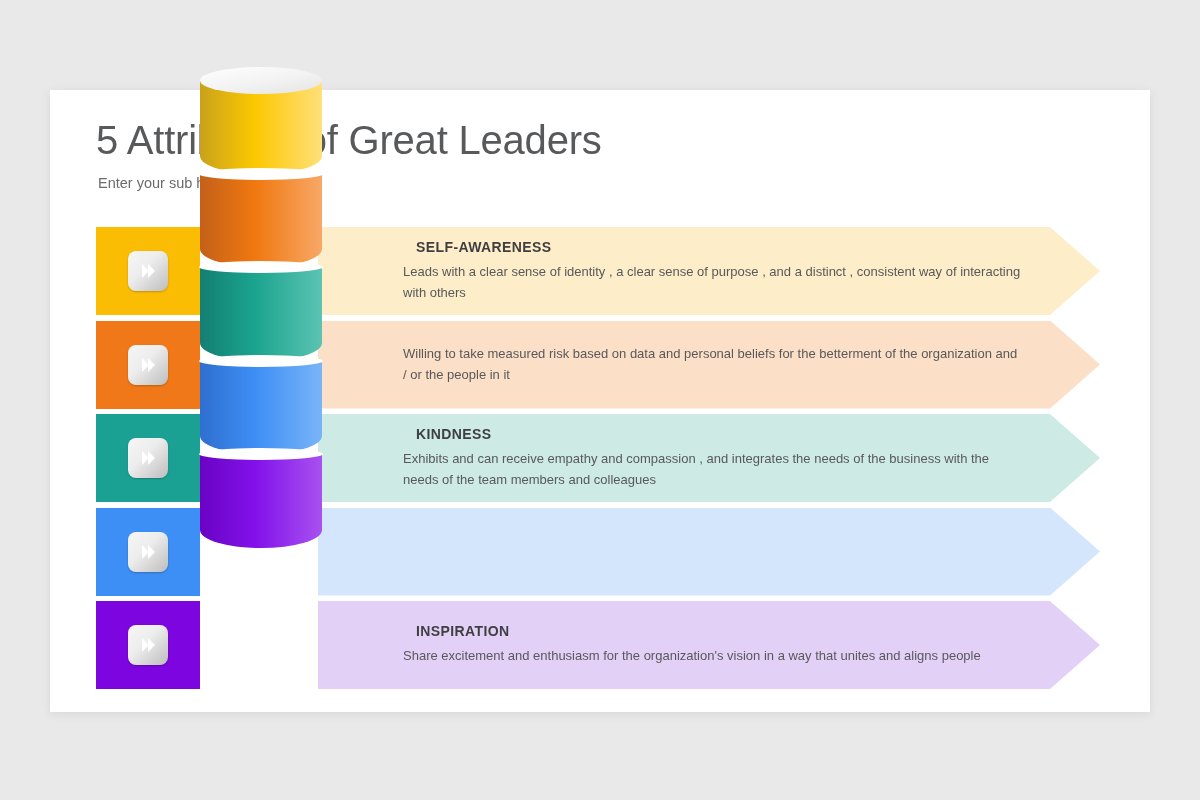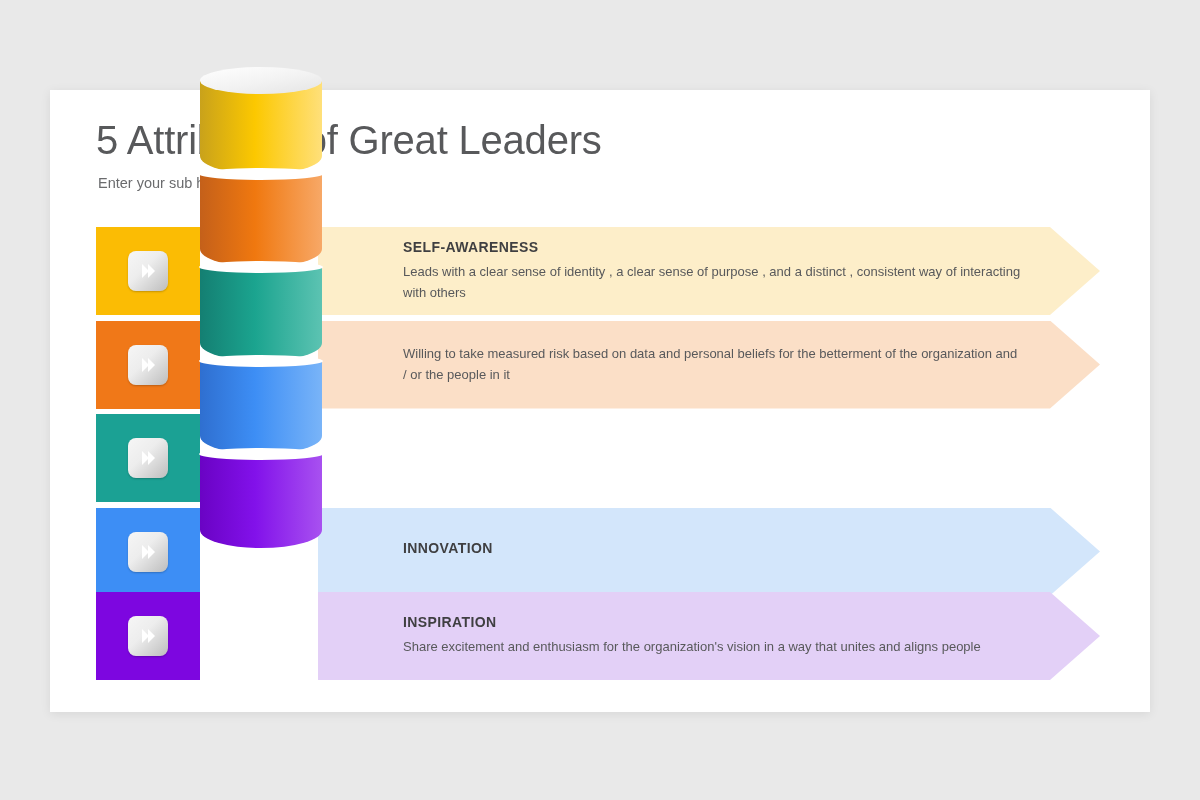--- a/index.html
+++ b/index.html
@@ -80,20 +80,21 @@
     flex-direction: column;
     justify-content: center;
   }
 
   .row-title {
     font-size: 14px;
     font-weight: bold;
     color: #3f3f41;
     letter-spacing: 0.4px;
     margin-bottom: 7px;
+    margin-left: 13px;
   }
 
   .row-desc {
     font-size: 13px;
     font-weight: 400;
     color: #58595b;
     line-height: 1.55;
   }
 
   
@@ -198,45 +199,50 @@
         <div class="tab" style="background: rgb(240, 120, 24);">
           <div class="chev-icon">
             <svg width="22" height="22" viewBox="0 0 22 22">
               <path d="M5 4 L12 11 L5 18 Z" fill="#ffffff"></path>
               <path d="M11 4 L18 11 L11 18 Z" fill="#ffffff"></path>
             </svg>
           </div>
         </div>
       </div>
       <div class="row" style="top: 187px;">
+        <div class="banner" style="background: rgb(205, 234, 228);">
+          <div class="banner-text">
+            <div class="row-title">KINDNESS</div>
+            <div class="row-desc">Exhibits and can receive empathy and compassion , and integrates the needs of the business with the needs of the team members and colleagues</div>
+          </div>
+        </div>
         <div class="tab" style="background: rgb(27, 161, 148);">
           <div class="chev-icon">
             <svg width="22" height="22" viewBox="0 0 22 22">
               <path d="M5 4 L12 11 L5 18 Z" fill="#ffffff"></path>
               <path d="M11 4 L18 11 L11 18 Z" fill="#ffffff"></path>
             </svg>
           </div>
         </div>
       </div>
       <div class="row" style="top: 280.5px;">
         <div class="banner" style="background: rgb(211, 230, 251);">
           <div class="banner-text">
-            <div class="row-title">INNOVATION</div>
           </div>
         </div>
         <div class="tab" style="background: rgb(61, 142, 245);">
           <div class="chev-icon">
             <svg width="22" height="22" viewBox="0 0 22 22">
               <path d="M5 4 L12 11 L5 18 Z" fill="#ffffff"></path>
               <path d="M11 4 L18 11 L11 18 Z" fill="#ffffff"></path>
             </svg>
           </div>
         </div>
       </div>
-      <div class="row" style="top: 365px;">
+      <div class="row" style="top: 374px;">
         <div class="banner" style="background: rgb(227, 208, 247);">
           <div class="banner-text">
             <div class="row-title">INSPIRATION</div>
             <div class="row-desc">Share excitement and enthusiasm for the organization's vision in a way that unites and aligns people</div>
           </div>
         </div>
         <div class="tab" style="background: rgb(125, 6, 224);">
           <div class="chev-icon">
             <svg width="22" height="22" viewBox="0 0 22 22">
               <path d="M5 4 L12 11 L5 18 Z" fill="#ffffff"></path>

